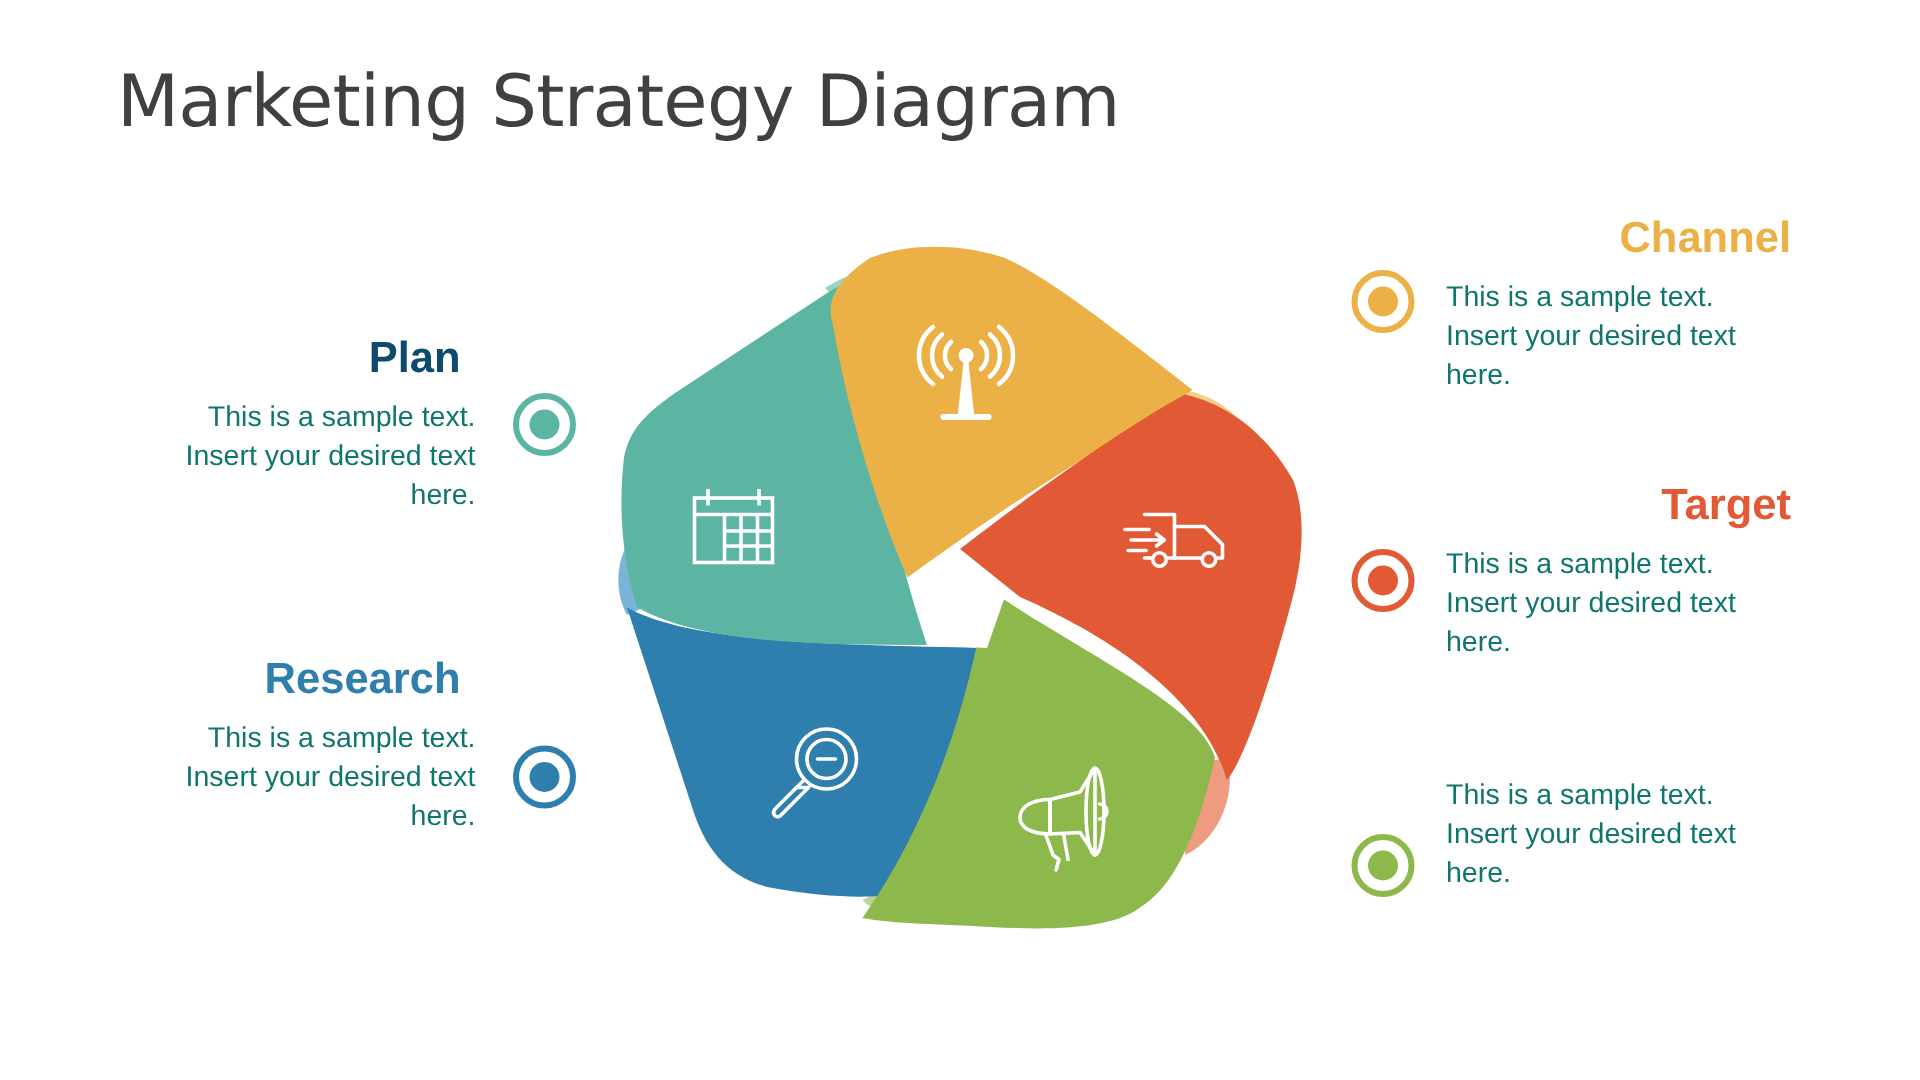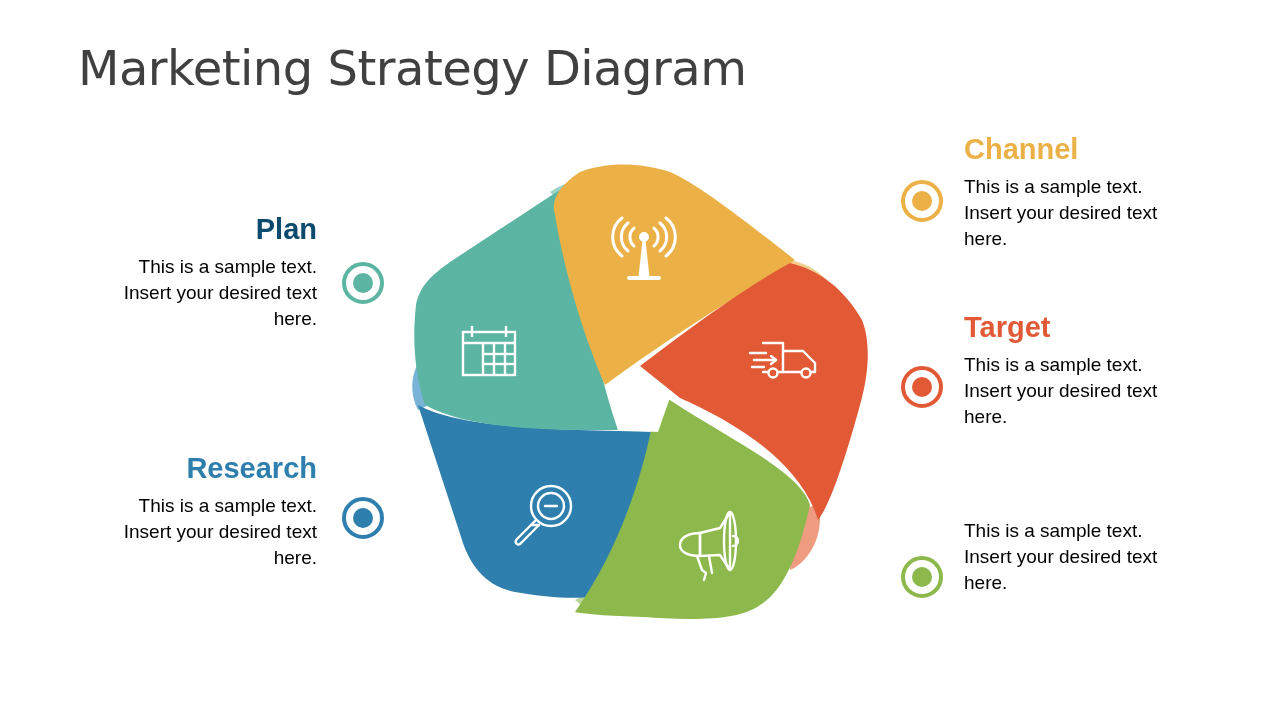--- a/index.html
+++ b/index.html
@@ -1,42 +1,42 @@
 <!DOCTYPE html>
 <html><head>
 <meta charset="utf-8">
 <style>
   html, body { margin:0; padding:0; background:#ffffff; }
   body { width:1280px; height:720px; position:relative; overflow:hidden; font-family:"Liberation Sans", sans-serif; }
   .title { position:absolute; left:78px; top:40px; font-family:"DejaVu Sans", sans-serif; font-size:48px; color:#404040; letter-spacing:-0.5px; font-weight:normal; margin:0; }
   .block { position:absolute; width:240px; }
   .block.left { text-align:right; }
   .block.right { text-align:left; }
-  .block h2 { margin:0; font-family:"Liberation Sans", sans-serif; font-weight:bold; font-size:29px; line-height:34px; }
-  .block p { margin:8px 0 0 0; font-family:"Liberation Sans", sans-serif; font-size:19px; line-height:26px; color:#000000; }
+  .block h2 { margin:10px; font-family:"Liberation Sans", sans-serif; font-weight:bold; font-size:29px; line-height:34px;text-align:right; }
+  .block p { margin:8px 0 0 0; font-family:"Liberation Sans", sans-serif; font-size:19px; line-height:26px; color:#0f766e; }
   .dot { position:absolute; width:42px; height:42px; box-sizing:border-box; border-radius:50%; border:4px solid; background:#fff; }
   .dot::after { content:""; position:absolute; left:7px; top:7px; width:20px; height:20px; border-radius:50%; background:currentColor; }
   .diagram { position:absolute; left:400px; top:160px; width:480px; height:470px; }
 </style>
 </head>
 <body>
 
 <h1 class="title">Marketing Strategy Diagram</h1>
 
 <div class="block left" style="left:77px; top:212px;">
   <h2 style="color:#0c4a6e;">Plan</h2>
   <p>
     <span>This is a sample text.</span><br>
     <span>Insert your desired text</span><br>
     <span>here.</span>
   </p>
 </div>
 <div class="dot" style="left:342px; top:262px; color:#5bb5a2; border-color:#5bb5a2;"></div>
 
-<div class="block left" style="left:77px; top:451px;">
+<div class="block left" style="left:77px; top:426px;">
   <h2 style="color:#2e7fad;">Research</h2>
   <p>
     <span>This is a sample text.</span><br>
     <span>Insert your desired text</span><br>
     <span>here.</span>
   </p>
 </div>
 <div class="dot" style="left:342px; top:497px; color:#2e7fad; border-color:#2e7fad;"></div>
 
 <div class="block right" style="left:964px; top:132px;">

